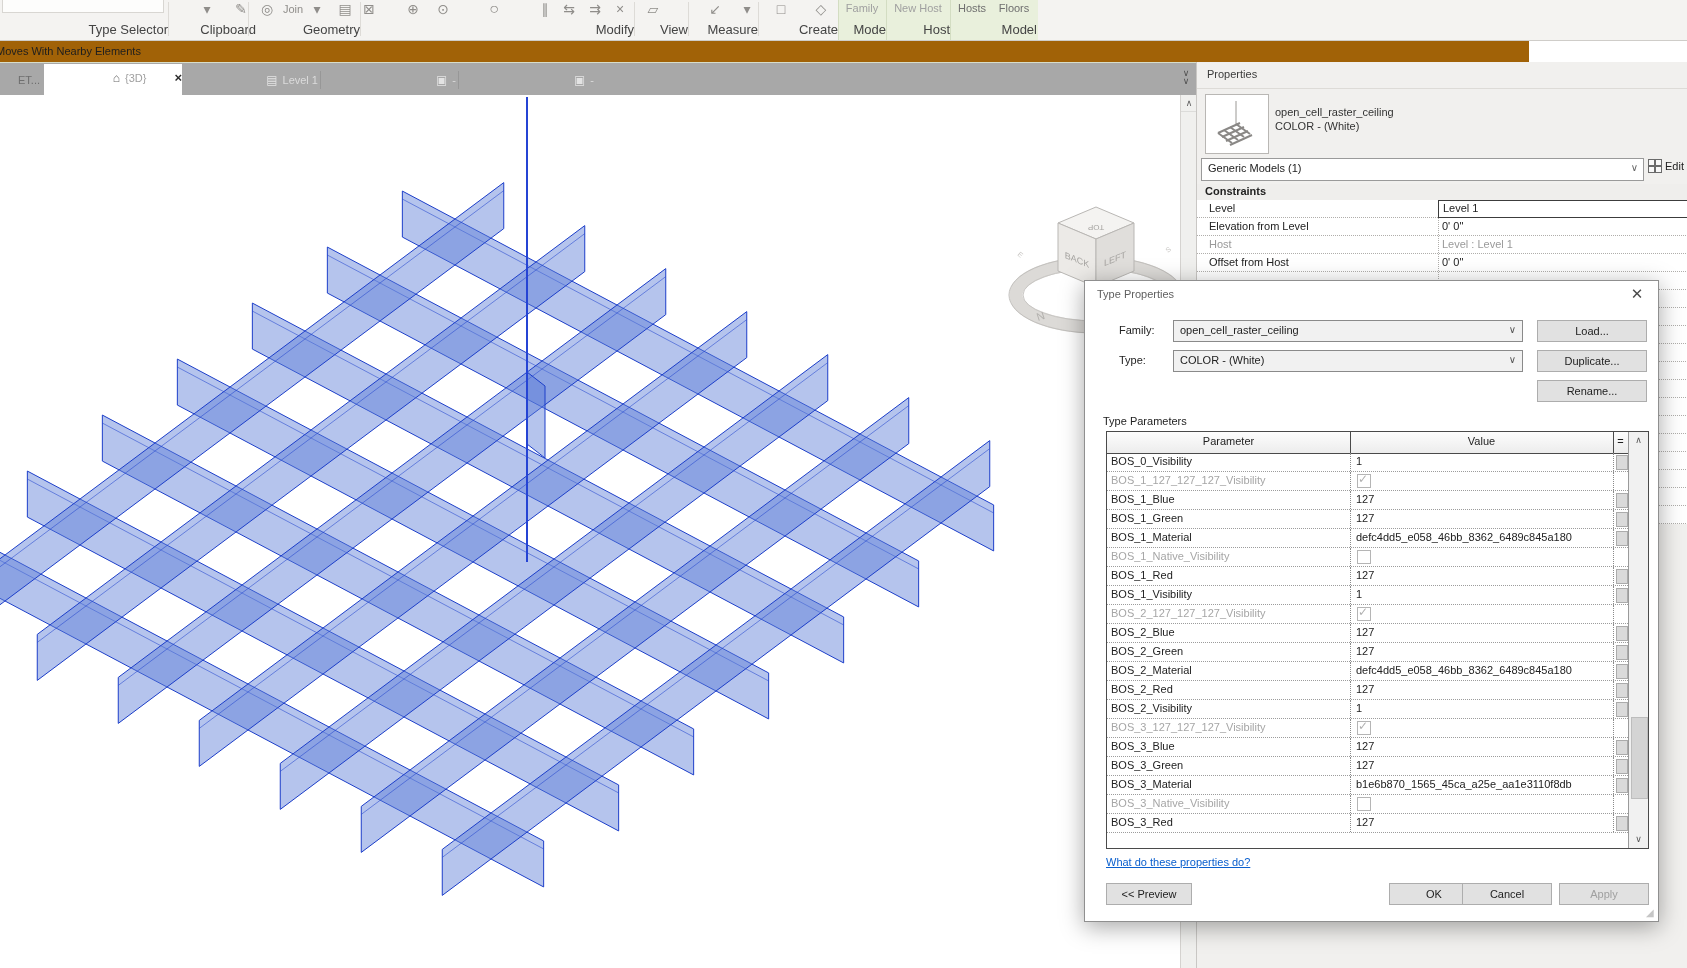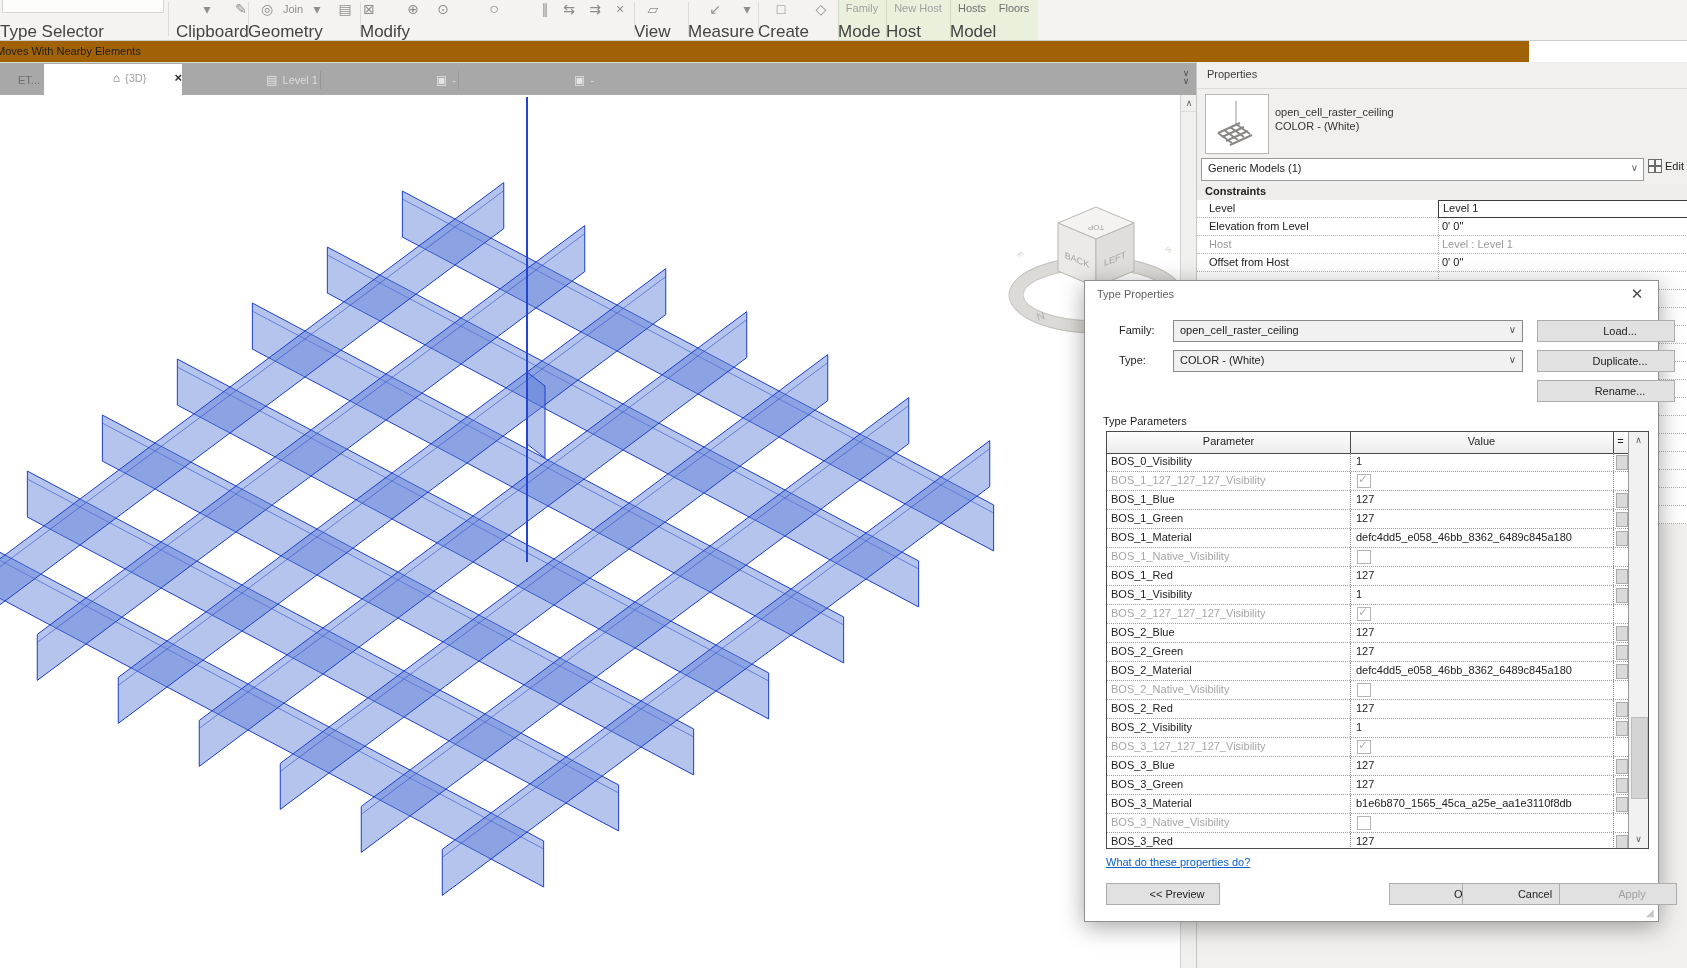--- a/index.html
+++ b/index.html
@@ -1,21 +1,21 @@
 <!DOCTYPE html>
 <html><head>
 <meta charset="utf-8">
 <style>
   html,body{margin:0;padding:0;background:#ddd;}
   .screen{position:relative;width:1687px;height:968px;background:#fff;overflow:hidden;
           font-family:"Liberation Sans","DejaVu Sans",sans-serif;font-size:11px;color:#222;}
   .abs{position:absolute;}
   
   .ribbon{left:0;top:0;width:1687px;height:40px;background:#f4f3f1;border-bottom:1px solid #cfcdc9;}
-  .panel-label{top:22px;height:14px;color:#444;text-align:left;font-size:17px;}
+  .panel-label{top:22px;height:14px;color:#444;text-align:right;font-size:13px;}
   .panel-divider{top:2px;width:1px;height:34px;background:#dddbd7;}
   .ribbon-icon{top:0px;height:20px;color:#8f8d8a;font-size:14px;line-height:18px;text-align:center;}
   .green-panel{top:0;height:40px;background:#e9f0dc;border-left:1px solid #d3ddc2;}
   .ctx-top{top:2px;height:12px;font-size:11px;text-align:center;}
   .typesel-box{left:2px;top:0px;width:160px;height:12px;background:#fdfdfc;border:1px solid #d8d6d2;border-top:none;}
   
   .options-bar{left:0;top:41px;width:1529px;height:21px;background:#a16207;border-bottom:1px solid #d7ddc9;}
   .options-text{left:-4px;top:4px;color:#1e1e1e;}
   
   .tabbar{left:0;top:63px;width:1196px;height:32px;background:#a8a8a8;}
@@ -57,21 +57,21 @@
   
   .dialog{left:1084px;top:280px;width:573px;height:640px;background:#fff;border:1px solid #8f8f8f;
           box-shadow:0 5px 22px rgba(0,0,0,0.35);}
   .dlg-title{left:12px;top:7px;color:#5f5f5f;}
   .dlg-close{left:543px;top:4px;width:18px;height:18px;color:#4a4a4a;font-size:15px;text-align:center;line-height:18px;}
   .dlg-label{color:#222;padding-left:16px;}
   .combo{background:#f1f1f1;border:1px solid #8a8a8a;height:20px;}
   .combo .txt{position:absolute;left:6px;top:3px;color:#222;}
   .combo .chev{position:absolute;right:6px;top:3px;color:#555;font-size:10px;}
   .btn{background:#e1e1e1;border:1px solid #adadad;text-align:center;color:#222;}
-  .btn-sm{height:20px;line-height:20px;padding-left:28px;}
+  .btn-sm{height:20px;line-height:20px;}
   .link{color:#0a5fce;text-decoration:underline;}
   
   .ptable{left:21px;top:150px;width:541px;height:416px;border:1px solid #4a4a4a;background:#fff;overflow:hidden;}
   .pt-head{position:absolute;left:0;top:0;width:521px;height:21px;background:linear-gradient(#fdfdfd,#ececec);border-bottom:1px solid #4a4a4a;}
   .pt-head .h1{position:absolute;left:0;top:3px;width:243px;text-align:center;color:#1e1e1e;}
   .pt-head .h2{position:absolute;left:243px;top:3px;width:263px;text-align:center;color:#1e1e1e;}
   .pt-head .h3{position:absolute;left:506px;top:3px;width:15px;text-align:center;color:#1e1e1e;}
   .pt-hd1{position:absolute;left:243px;top:0;height:21px;border-left:1px solid #4a4a4a;}
   .pt-hd2{position:absolute;left:506px;top:0;height:21px;border-left:1px solid #4a4a4a;}
   .pt-rows{position:absolute;left:0;top:21px;width:521px;height:395px;overflow:hidden;}
@@ -431,26 +431,20 @@
             <div class="tvd1"></div>
             <div class="tvd2"></div>
           </div>
           <div class="trow">
             <span class="c1">BOS_2_Material</span>
             <span class="c2">defc4dd5_e058_46bb_8362_6489c845a180</span>
             <div class="eqbox"></div>
             <div class="tvd1"></div>
             <div class="tvd2"></div>
           </div>
-          <div class="trow dis">
-            <span class="c1">BOS_2_Native_Visibility</span>
-            <div class="cb"></div>
-            <div class="tvd1"></div>
-            <div class="tvd2"></div>
-          </div>
           <div class="trow">
             <span class="c1">BOS_2_Red</span>
             <span class="c2">127</span>
             <div class="eqbox"></div>
             <div class="tvd1"></div>
             <div class="tvd2"></div>
           </div>
           <div class="trow">
             <span class="c1">BOS_2_Visibility</span>
             <span class="c2">1</span>

